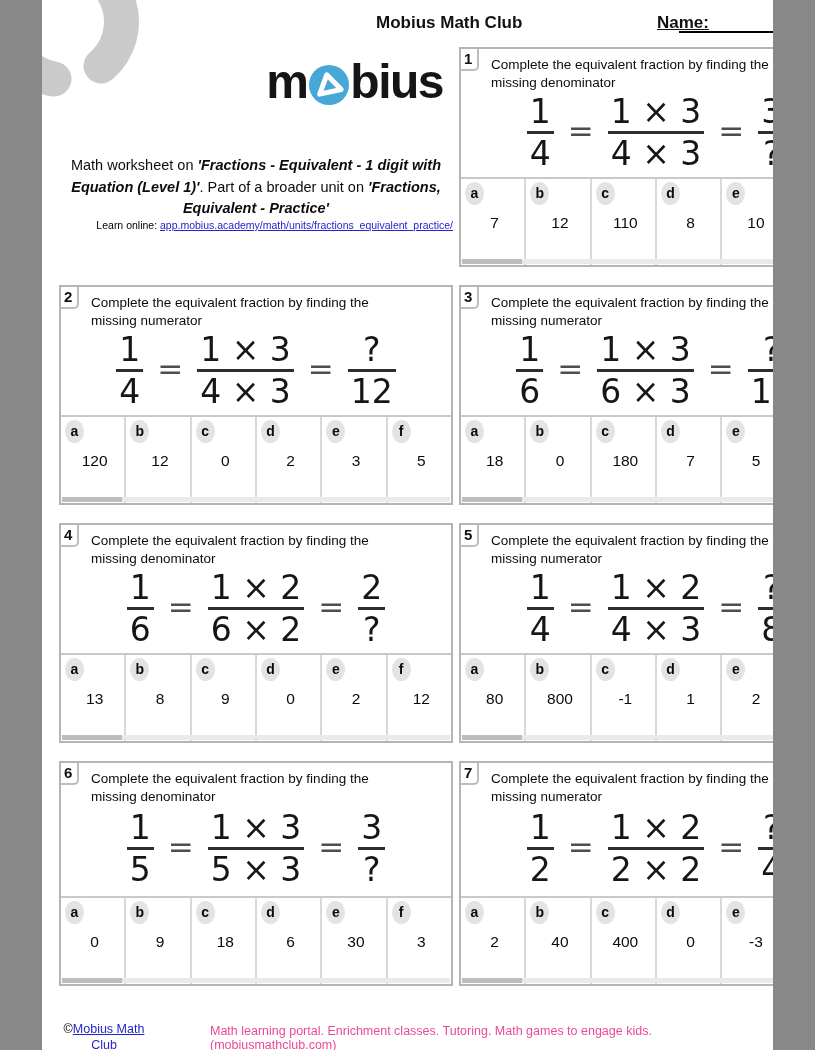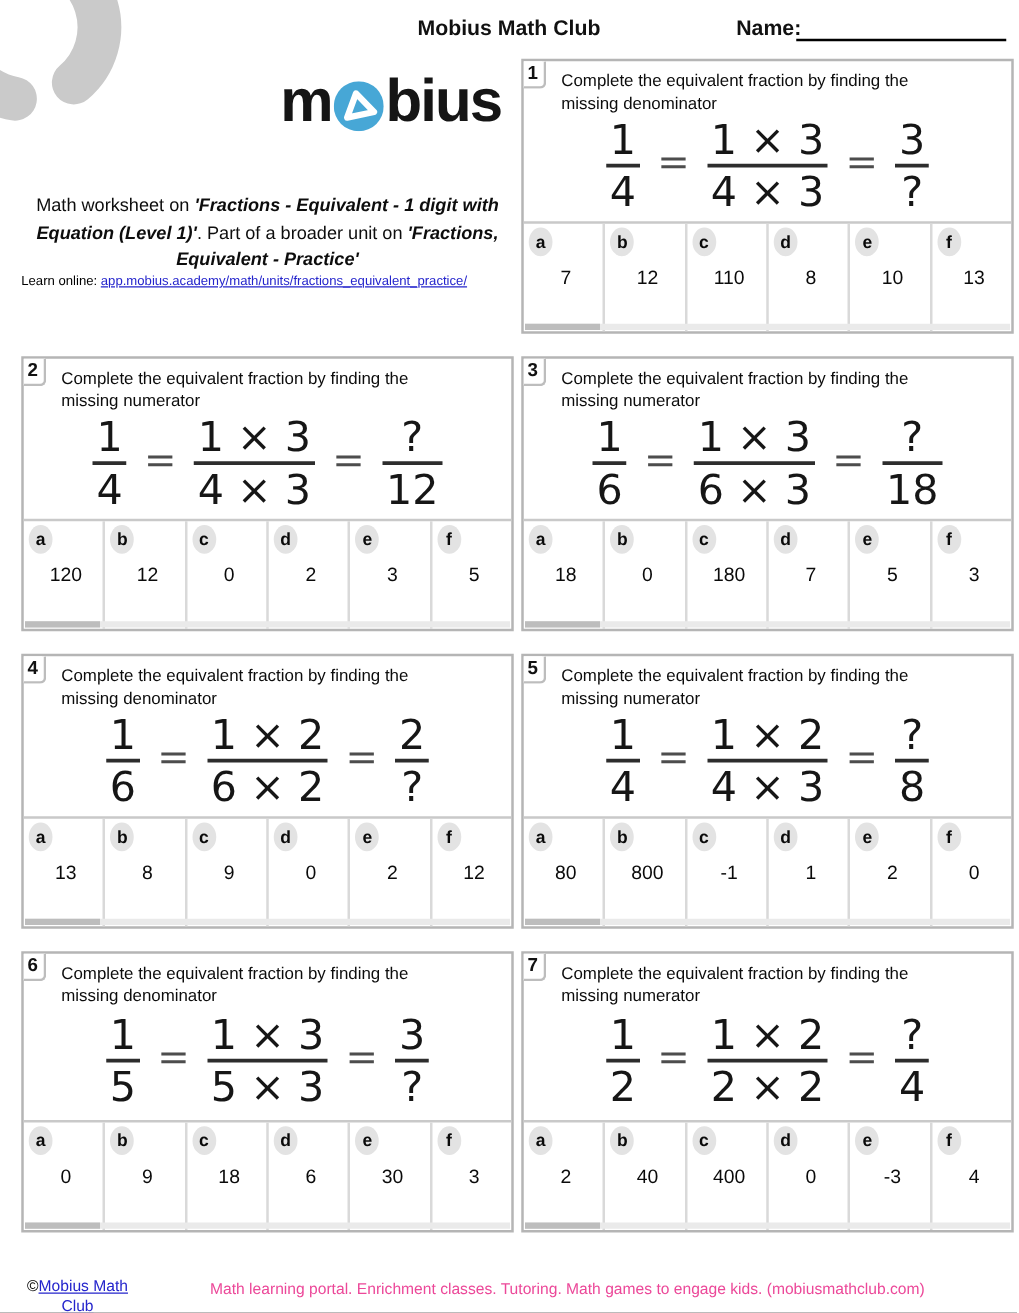--- a/index.html
+++ b/index.html
@@ -2,44 +2,44 @@
 <html style="--accent: #47a7d6; --link: #2424cc; --box-border: #b5b5b5; --watermark: #cacaca;"><head>
 <meta charset="utf-8">
 <style>
   :root{
     --accent:#47a7d6; --link:#2424cc; --box-border:#b5b5b5; --watermark:#cacaca;
   }
   *{margin:0;padding:0;box-sizing:border-box;}
   html,body{background:#888;}
   body{display:flex;justify-content:center;}
   .page{
-    position:relative;width:815px;height:1050px;background:#ffffff;
+    position:relative;width:731px;height:1050px;background:#ffffff;
     overflow:hidden;font-family:"Liberation Sans",sans-serif;color:#111;
   }
   
   .watermark{position:absolute;top:0;left:0;width:110px;height:110px;}
   
   .club-title{position:absolute;left:334px;top:13px;font-size:17px;font-weight:700;}
-  .name-label{position:absolute;left:589px;top:13px;font-size:17px;font-weight:700;}
+  .name-label{position:absolute;left:615px;top:13px;font-size:17px;font-weight:700;text-decoration:underline;}
   .name-line{position:absolute;left:637px;top:14px;width:168px;height:19px;border-bottom:2px solid #000;}
   
   .grid{
     position:absolute;left:17px;top:47px;width:794px;
     display:grid;grid-template-columns:1fr 1fr;grid-template-rows:220px 220px 220px 225px;
     gap:18px 6px;
   }
   
   .intro-cell{position:relative;}
   .logo{position:absolute;top:7px;right:10px;display:flex;align-items:center;
     font-weight:700;font-size:48px;letter-spacing:-1.5px;color:#151515;}
   .logo-o{width:40px;height:40px;margin:7px 1px 0 2px;flex:0 0 auto;}
   .desc{position:absolute;top:108px;left:5px;width:384px;text-align:center;
     font-size:14.5px;line-height:21.5px;color:#0d0d0d;}
   .desc em{font-style:italic;font-weight:600;}
-  .learn{position:absolute;top:172px;left:0;width:100%;text-align:left;font-size:10.5px;color:#000;}
+  .learn{position:absolute;top:172px;left:0;width:100%;text-align:right;font-size:10.5px;color:#000;}
   .learn a{color:var(--link);text-decoration:underline;cursor:pointer;}
   
   .problem-box{position:relative;background:#fff;border:2px solid var(--box-border);
     display:flex;flex-direction:column;}
   .badge{position:absolute;top:0;left:0;background:#fff;font-weight:700;font-size:15px;
     line-height:18px;padding:1px 5px 1px 3px;border-right:2px solid #bdbdbd;
     border-bottom:2px solid #bdbdbd;border-bottom-right-radius:5px;z-index:2;}
   .prompt{font-size:13.5px;line-height:17.5px;margin-top:7px;padding:0 30px;color:#0c0c0c;}
   .equation{flex:1;display:flex;align-items:center;justify-content:center;gap:14px;
     font-family:"DejaVu Sans",sans-serif;color:#161616;padding-bottom:4px;}

